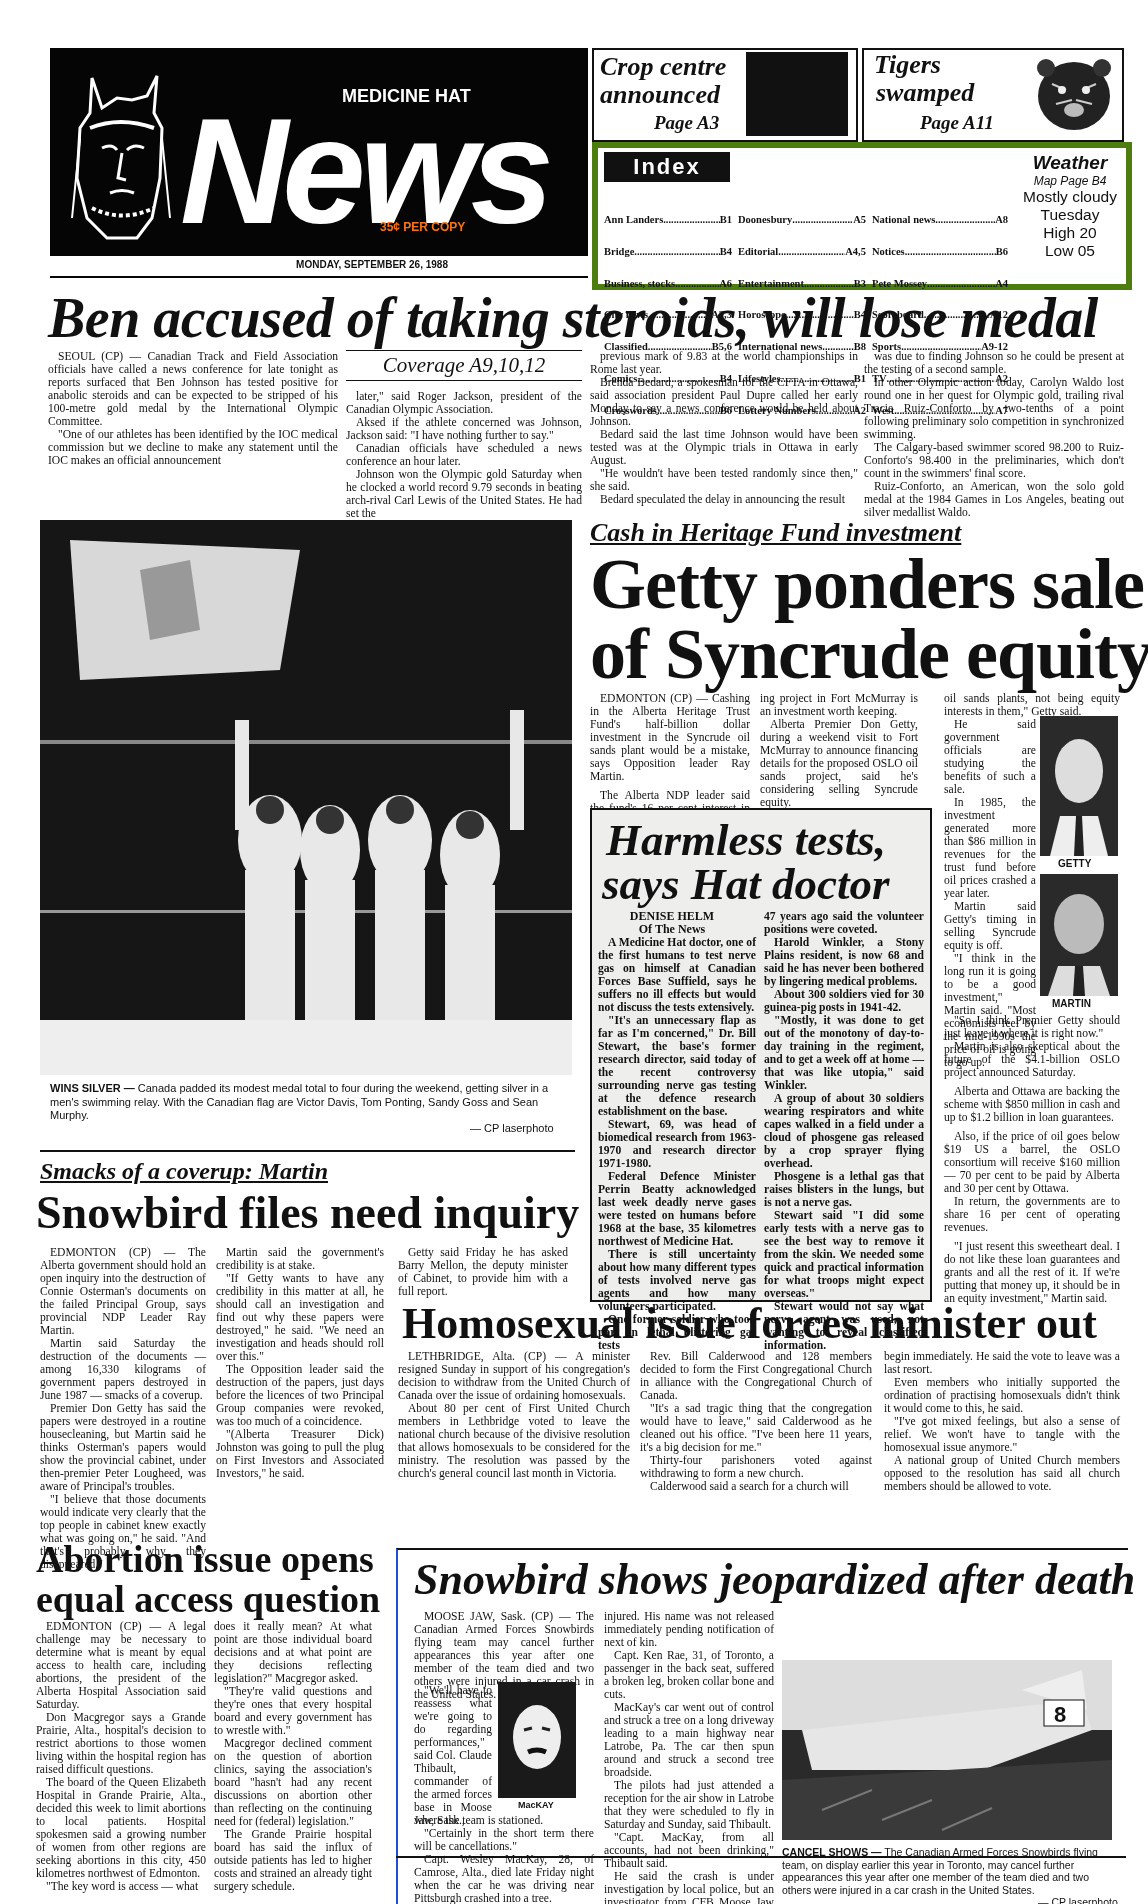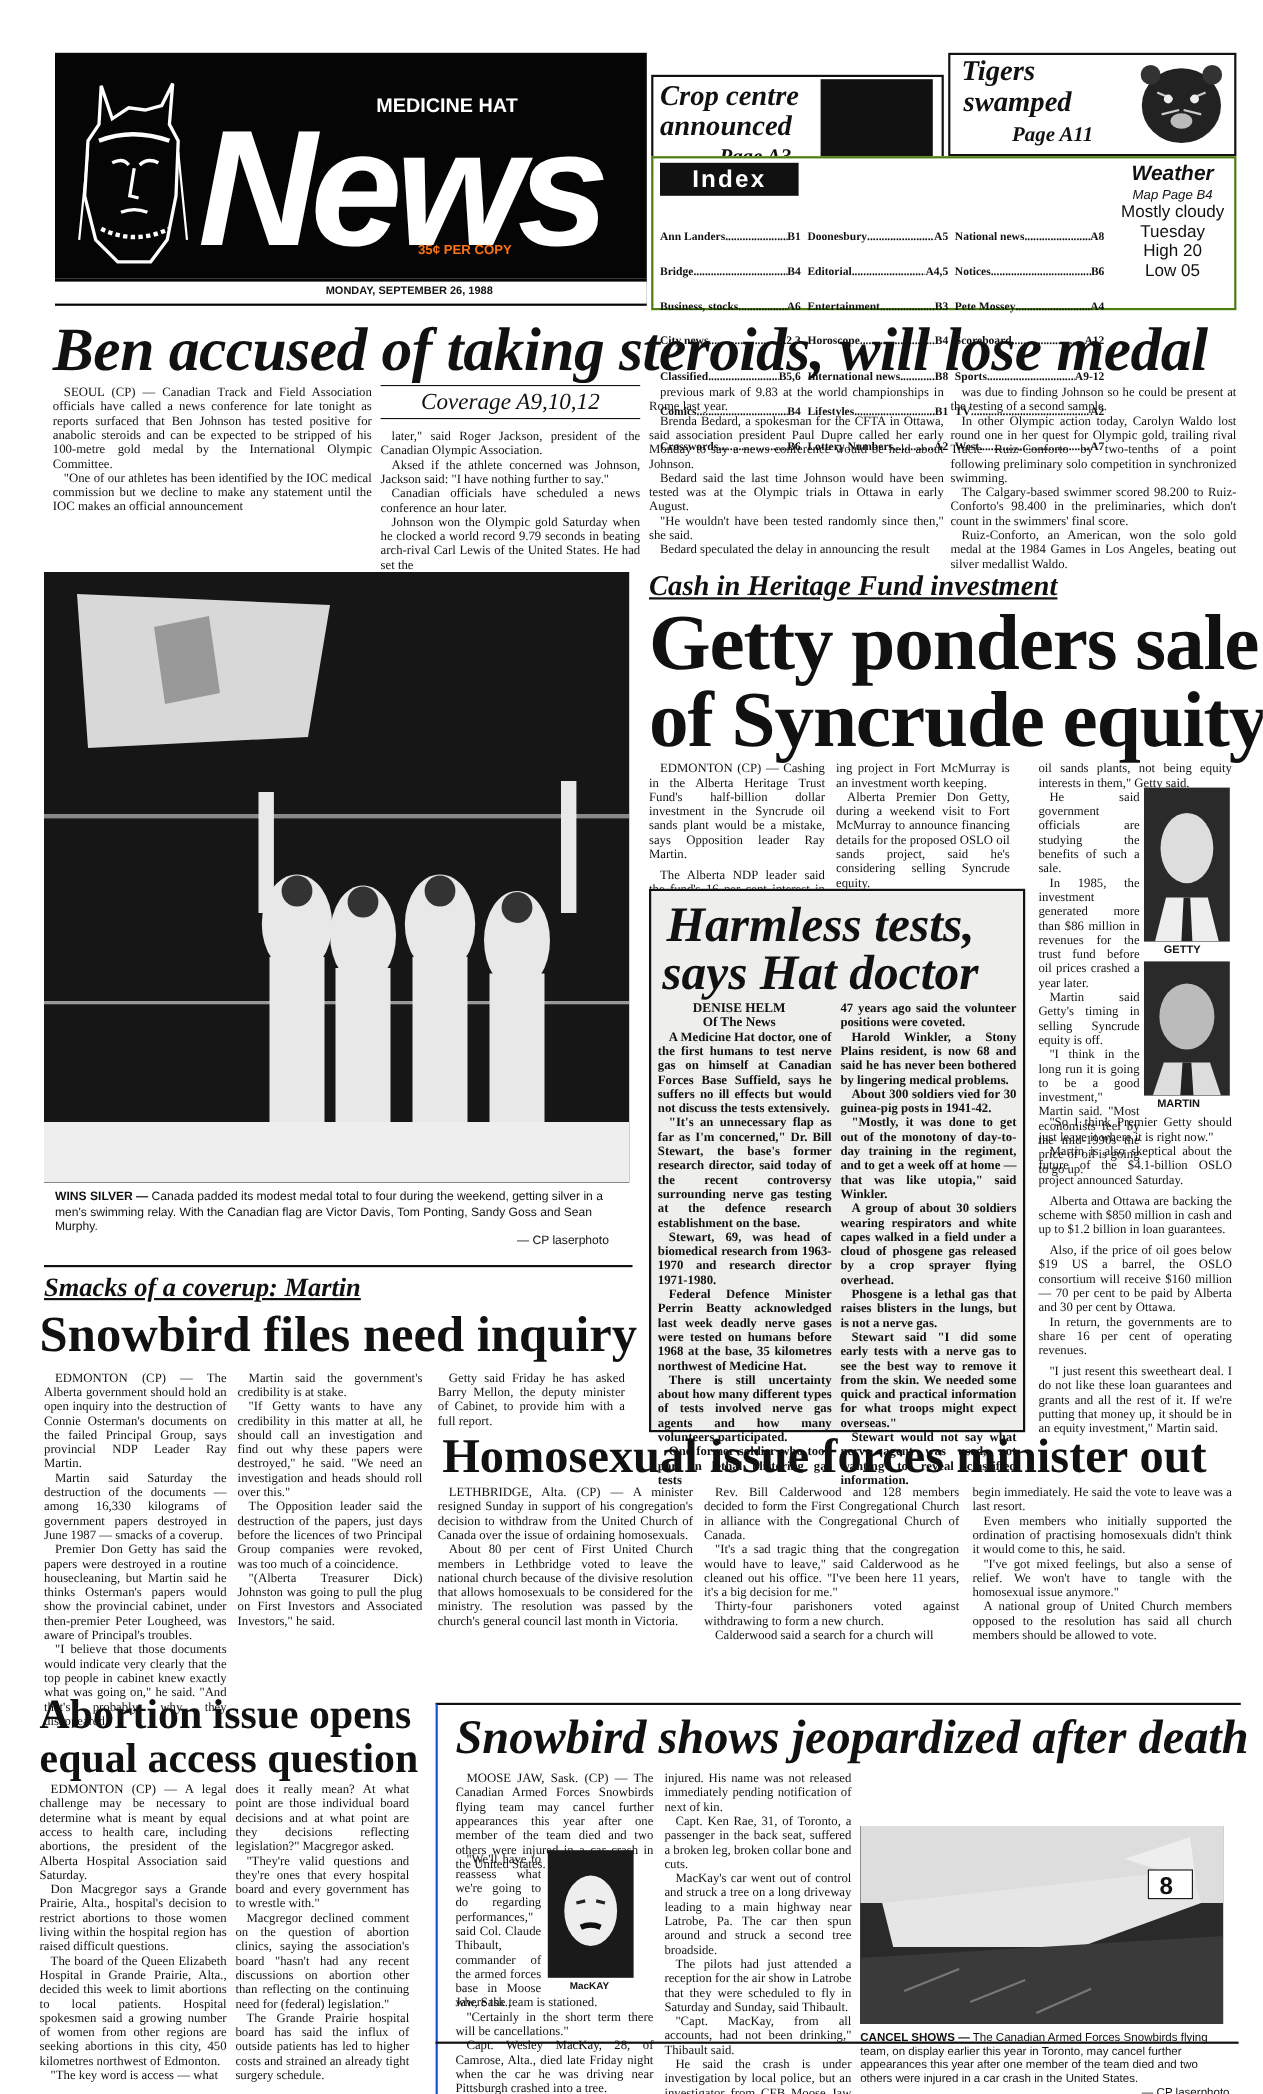--- a/index.html
+++ b/index.html
@@ -17,27 +17,27 @@
   #masthead{left:50px;top:48px;width:538px;height:230px;background:#050505;}
   #mh-chief{left:12px;top:20px;width:115px;height:175px;}
   #mh-city{left:292px;top:38px;color:#fff;font-family:"Liberation Sans",sans-serif;font-weight:bold;font-size:18px;}
   #mh-news{left:130px;top:48px;color:#fff;font-family:"Liberation Sans",sans-serif;font-weight:bold;font-style:italic;font-size:150px;letter-spacing:-6px;line-height:150px;}
   #mh-price{left:330px;top:172px;color:#f97316;font-family:"Liberation Sans",sans-serif;font-weight:bold;font-size:12px;}
   #mh-date-bar{left:0;top:205px;width:538px;height:20px;background:#fff;border-top:3px solid #050505;}
   #mh-date{right:140px;top:3px;font-family:Liberation Sans, sans-serif;font-weight:bold;font-size:10px;}
 
   
   .teaser{top:48px;height:90px;border:2px solid #111;background:#fff;}
-  #teaser-crop{left:592px;width:262px;margin-top:20px;}
+  #teaser-crop{left:592px;width:262px;}
   #teaser-tigers{left:862px;width:258px;}
   .teaser-title{font-family:"Liberation Serif",serif;font-style:italic;font-weight:bold;font-size:26px;line-height:26px;}
   .teaser-page{font-family:"Liberation Serif",serif;font-style:italic;font-weight:bold;font-size:19px;}
 
   
-  #index-box{left:592px;top:142px;width:528px;height:136px;border:2px solid #4d7c0f;background:#fff;}
+  #index-box{left:592px;top:142px;width:528px;height:136px;border:6px solid #4d7c0f;background:#fff;}
   #index-label{left:6px;top:4px;width:126px;height:30px;background:#111;color:#fff;font-family:"Liberation Sans",sans-serif;font-weight:bold;font-size:22px;text-align:center;line-height:30px;letter-spacing:2px;}
   .idx-col{top:46px;width:128px;font-family:"Liberation Serif",serif;font-size:10.5px;line-height:11.8px;font-weight:bold;}
   .idx-row{display:flex;white-space:nowrap;margin-top:20px;}
   .idx-row .dots{flex:1;overflow:hidden;}
   .idx-row .dots::before{content:"................................................................";letter-spacing:0;}
   #weather{left:420px;top:4px;width:104px;text-align:center;font-family:"Liberation Sans",sans-serif;}
   #weather-title{font-weight:bold;font-style:italic;font-size:19px;}
   #weather-map{font-style:italic;font-size:12px;}
   .wx{font-size:15.5px;line-height:18px;}
 

